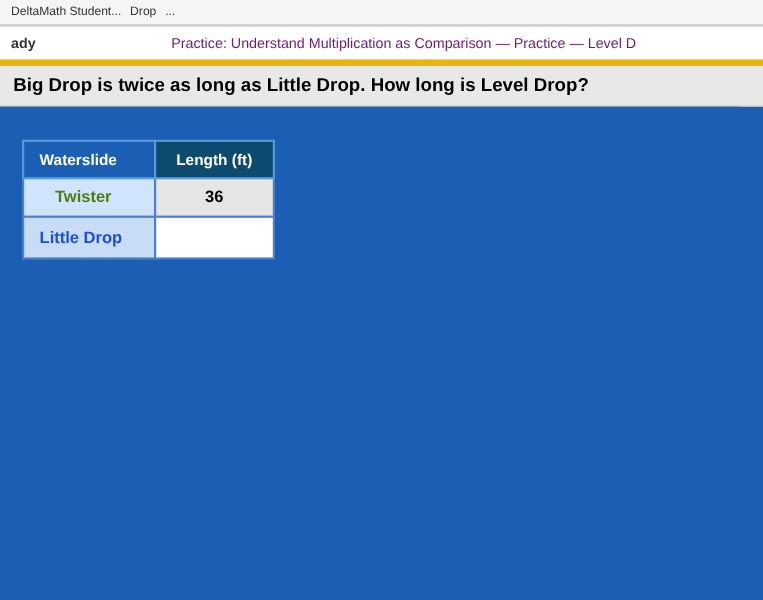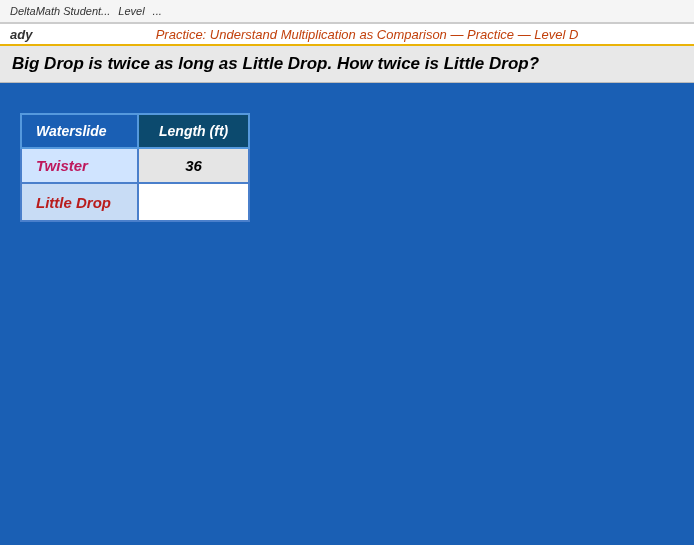--- a/index.html
+++ b/index.html
@@ -1,19 +1,18 @@
 <!DOCTYPE html>
 <html><head>
   <meta charset="utf-8">
   <style>
     * {
       margin: 0;
       padding: 0;
       box-sizing: border-box;
-      font-style: italic;
     }
 
     body {
       width: 694px;
       height: 545px;
       font-family: Arial, sans-serif;
       overflow: hidden;
       background-color: #1a5fb4;
     }
 
@@ -27,30 +26,30 @@
       height: 24px;
     }
 
     .top-bar-text {
       font-size: 11px;
       color: #333;
     }
 
     .header-bar {
       background-color: #ffffff;
-      border-bottom: 2px solid #eab308;
+      border-bottom: 6px solid #eab308;
       padding: 0 10px;
       display: flex;
       align-items: center;
-      height: 22px;
+      height: 36px;
     }
 
     .header-level {
       font-size: 13px;
-      color: #c2410c;
+      color: #701a75;
       font-weight: normal;
       flex: 1;
       text-align: center;
     }
 
     .header-left {
       font-size: 13px;
       color: #333;
       font-weight: bold;
       min-width: 40px;
@@ -107,75 +106,75 @@
       color: #ffffff;
       font-weight: bold;
       font-size: 14px;
       padding: 8px 14px;
       text-align: center;
       border: 2px solid #5599dd;
     }
 
     .td-waterslide {
       background-color: #d0e4ff;
-      color: #be185d;
+      color: #4d7c0f;
+      font-weight: bold;
+      font-size: 15px;
+      padding: 8px 28px;
+      text-align: left;
+      border: 2px solid #4a7fcb;
+      white-space: nowrap;
+    }
+
+    .td-length {
+      background-color: #e5e5e5;
+      color: #000;
+      font-weight: bold;
+      font-size: 15px;
+      padding: 8px 20px;
+      text-align: center;
+      border: 2px solid #4a7fcb;
+      min-width: 90px;
+    }
+
+    .td-length-empty {
+      background-color: #ffffff;
+      border: 2px solid #4a7fcb;
+      min-width: 90px;
+      height: 38px;
+    }
+
+    .td-little-drop {
+      background-color: #c8dcf5;
+      color: #1d4ed8;
       font-weight: bold;
       font-size: 15px;
       padding: 8px 14px;
       text-align: left;
       border: 2px solid #4a7fcb;
       white-space: nowrap;
-    }
-
-    .td-length {
-      background-color: #e5e5e5;
-      color: #000;
-      font-weight: bold;
-      font-size: 15px;
-      padding: 8px 20px;
-      text-align: center;
-      border: 2px solid #4a7fcb;
-      min-width: 90px;
-    }
-
-    .td-length-empty {
-      background-color: #ffffff;
-      border: 2px solid #4a7fcb;
-      min-width: 90px;
-      height: 38px;
-    }
-
-    .td-little-drop {
-      background-color: #c8dcf5;
-      color: #b91c1c;
-      font-weight: bold;
-      font-size: 15px;
-      padding: 8px 14px;
-      text-align: left;
-      border: 2px solid #4a7fcb;
-      white-space: nowrap;
       margin-top: 28px;
     }
   </style>
 </head>
 <body>
 
 <div class="top-bar">
   <span class="top-bar-text">DeltaMath Student...</span>
-  <span class="top-bar-text">Level</span>
+  <span class="top-bar-text">Drop</span>
   <span class="top-bar-text">...</span>
 </div>
 
 <div class="header-bar">
   <span class="header-left">ady</span>
   <span class="header-level">Practice: Understand Multiplication as Comparison — Practice — Level D</span>
 </div>
 
 <div class="question-bar">
-  <span class="question-text">Big Drop is twice as long as Little Drop. How twice is Little Drop?</span>
+  <span class="question-text">Big Drop is twice as long as Little Drop. How long is Level Drop?</span>
 </div>
 
 <div class="main-content">
   <div class="table-container">
     <table>
       <thead>
         <tr>
           <th class="th-waterslide">Waterslide</th>
           <th class="th-length">Length (ft)</th>
         </tr>

